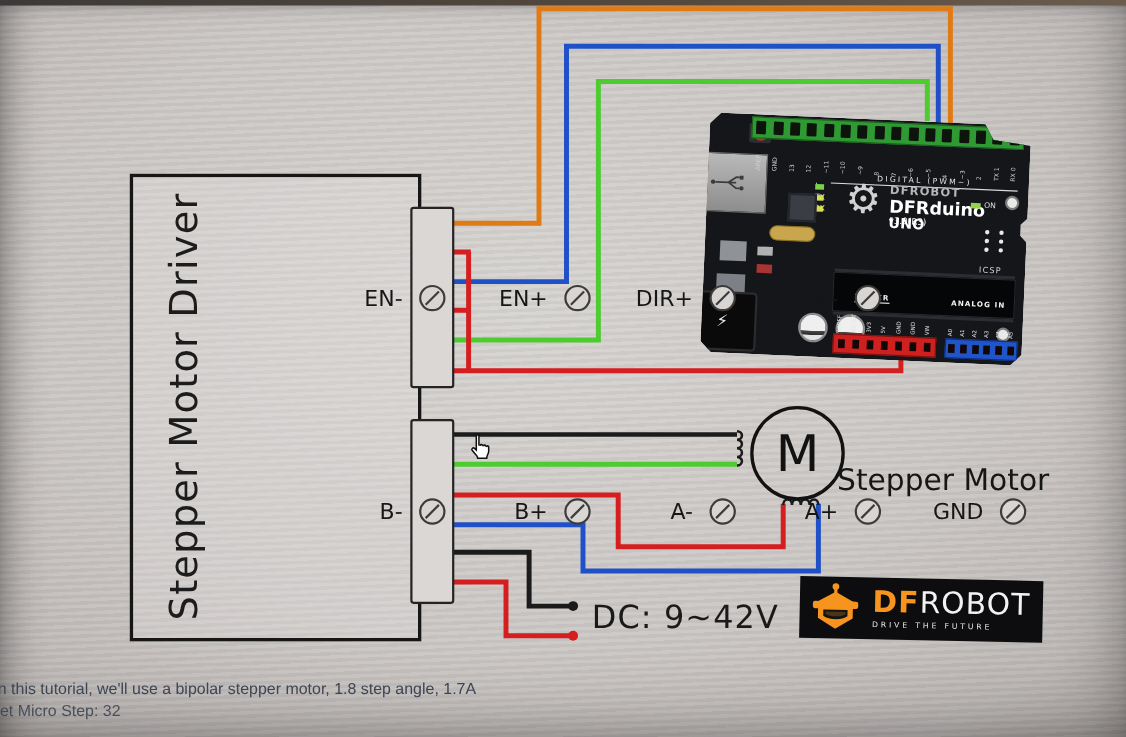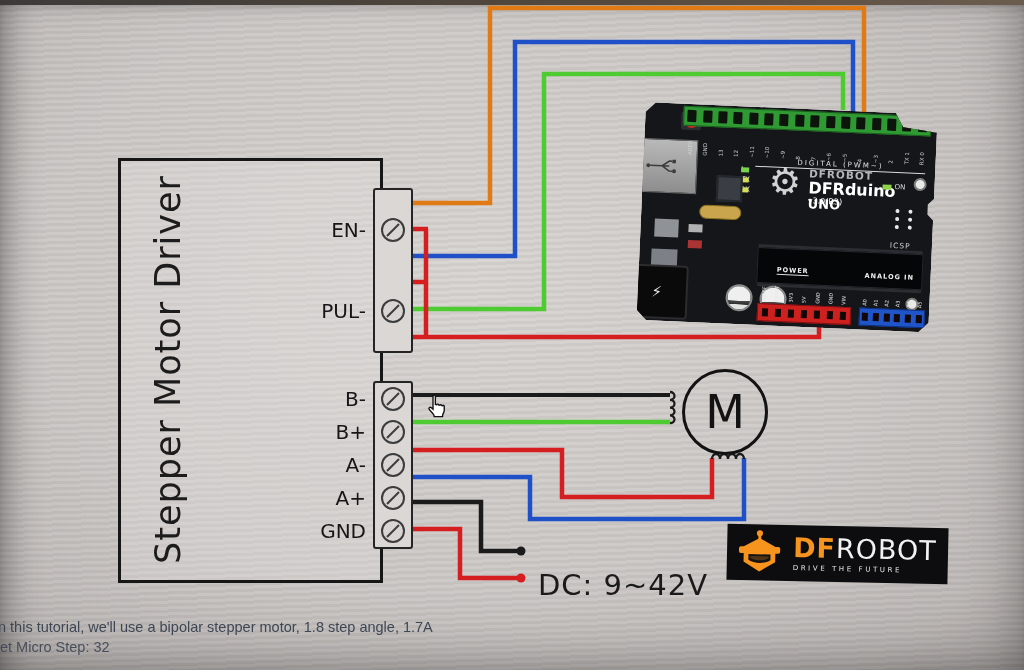--- a/index.html
+++ b/index.html
@@ -23,39 +23,39 @@
     border:3.5px solid #161616;background:rgba(236,233,230,.25);z-index:1;}
   .driver-label{position:absolute;left:148px;top:170px;height:400px;width:46px;
     writing-mode:vertical-rl;transform:rotate(180deg);text-align:center;
     font-size:35px;color:#1c1c1c;letter-spacing:1px;z-index:1;}
 
   
   .tblock-rect{position:absolute;width:36px;border:2.5px solid #242424;border-radius:3px;
     background:#dad7d4;z-index:3;}
   .tb1{left:373px;top:188px;height:161px;}
   .tb2{left:373px;top:381px;height:164px;}
-  .trows{position:absolute;z-index:4;display:flex;flex-direction:column;}
+  .trows{position:absolute;z-index:4;display:flex;flex-direction:row;}
   .tr1{left:278px;top:189px;width:132px;height:163px;}
   .tr2{left:278px;top:382px;width:132px;height:166px;}
   .trow{flex:1;display:flex;align-items:center;}
   .tlabel{width:88px;text-align:right;padding-right:9px;font-size:20px;color:#161616;}
   .screwcell{width:35px;display:flex;justify-content:center;}
   .screw{width:20px;height:20px;border:2px solid #3c3c3c;border-radius:50%;
     background:#d8d5d2;position:relative;}
   .screw::after{content:"";position:absolute;left:50%;top:50%;width:2px;height:17px;
     background:#3c3c3c;transform:translate(-50%,-50%) rotate(45deg);}
 
   
   .motor-circle{position:absolute;left:682px;top:369px;width:80px;height:80px;
     border:3.5px solid #121212;border-radius:50%;z-index:2;
     display:flex;align-items:center;justify-content:center;font-size:46px;color:#121212;}
   .motor-label{position:absolute;left:761px;top:421px;font-size:27px;color:#161616;z-index:2;}
 
   
-  .dc-label{position:absolute;left:538px;top:544px;font-size:29px;letter-spacing:1px;color:#1a1a1a;z-index:2;margin-top:24px;}
+  .dc-label{position:absolute;left:538px;top:544px;font-size:29px;letter-spacing:1px;color:#1a1a1a;z-index:2;}
 
   
   .caption{position:absolute;left:0;top:618px;z-index:5;font-family:"Liberation Sans", sans-serif;
     color:#3d4654;font-size:14.5px;line-height:19.5px;}
   .caption .l1{margin-left:-2px;}
   .caption .l3{opacity:.9;}
 
   
   .cursor{position:absolute;left:420px;top:392px;width:30px;height:30px;z-index:10;}
 
@@ -162,20 +162,32 @@
   <div class="tblock-rect tb2"></div>
 
   <div class="trows tr1">
       <div class="trow">
       <span class="tlabel">EN-</span>
       <span class="screwcell">
           <span class="screw"></span>
         </span>
     </div>
       <div class="trow">
+      <span class="tlabel">EN+</span>
+      <span class="screwcell">
+          <span class="screw"></span>
+        </span>
+    </div>
+      <div class="trow">
+      <span class="tlabel">DIR+</span>
+      <span class="screwcell">
+          <span class="screw"></span>
+        </span>
+    </div>
+      <div class="trow">
       <span class="tlabel">PUL-</span>
       <span class="screwcell">
           <span class="screw"></span>
         </span>
     </div>
     </div>
   <div class="trows tr2">
       <div class="trow">
       <span class="tlabel">B-</span>
       <span class="screwcell">
@@ -204,20 +216,21 @@
       <span class="tlabel">GND</span>
       <span class="screwcell">
           <span class="screw"></span>
         </span>
     </div>
     </div>
 
   <div class="motor-circle">
     <span>M</span>
   </div>
+  <div class="motor-label">Stepper Motor</div>
 
   <div class="dc-label">DC: 9~42V</div>
 
   <div class="board">
     <div class="usb">
       <svg width="34" height="16" viewBox="0 0 34 16">
         <circle cx="3" cy="8" r="2" fill="#3c3c3c"></circle>
         <path d="M5,8 H24 M17,8 L24,3 H27 M17,8 L24,13 H27" stroke="#3c3c3c" stroke-width="1.6" fill="none"></path>
         <rect x="27" y="1.5" width="3.5" height="3.5" fill="#3c3c3c"></rect>
         <circle cx="29" cy="13" r="2" fill="#3c3c3c"></circle>

